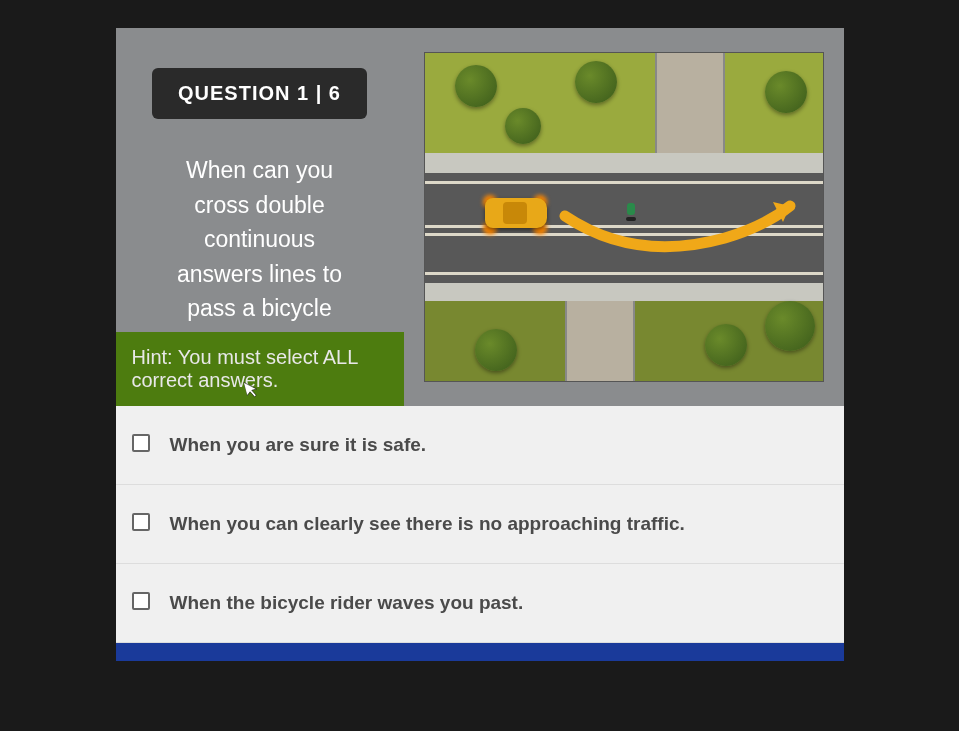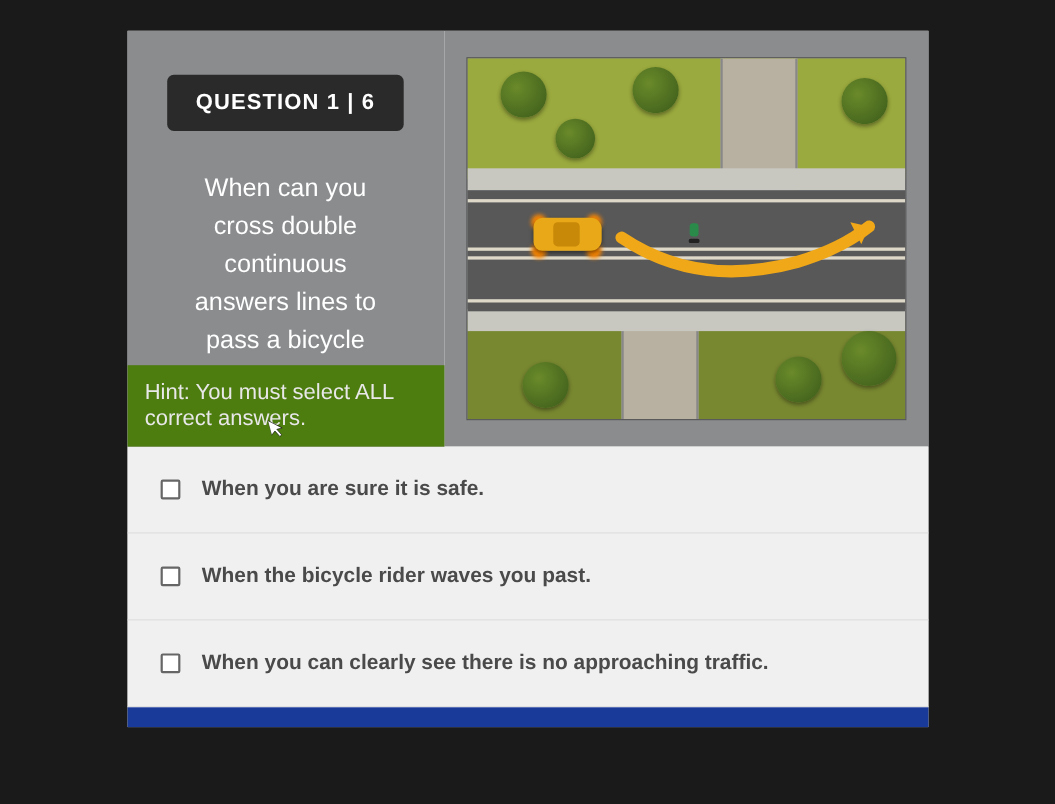--- a/index.html
+++ b/index.html
@@ -105,22 +105,22 @@
     .cyclist-body { width:8px; height:12px; background:#2a8a4a; border-radius:3px; margin:0 auto; }
     .cyclist-wheel { width:10px; height:4px; background:#222; border-radius:2px; margin:2px auto 0; }
     .arrow-svg { position:absolute; top:135px; left:130px; width:260px; height:80px; }
     .answers-panel {
       background: #f0f0f0;
       display: flex;
       flex-direction: column;
     }
     .answer-option {
       display: flex;
-      align-items: center;
-      padding: 28px 30px;
+      align-items: flex-start;
+      padding: 28px 16px;
       border-bottom: 1px solid #ddd;
       cursor: pointer;
     }
     .checkbox {
       width: 18px;
       height: 18px;
       border: 2px solid #666;
       border-radius: 2px;
       margin-right: 20px;
       flex-shrink: 0;
@@ -193,25 +193,25 @@
     </div>
   </div>
 
   <div class="answers-panel">
     <div class="answer-option">
       <div class="checkbox"></div>
       <div class="answer-text">When you are sure it is safe.</div>
     </div>
     <div class="answer-option">
       <div class="checkbox"></div>
-      <div class="answer-text">When the bicycle rider waves you past.</div>
+      <div class="answer-text">When you can clearly see there is no approaching traffic.</div>
     </div>
     <div class="answer-option">
       <div class="checkbox"></div>
-      <div class="answer-text">When you can clearly see there is no approaching traffic.</div>
+      <div class="answer-text">When the bicycle rider waves you past.</div>
     </div>
   </div>
 
   <div class="bottom-bar"></div>
 </div>
 
 <div class="cursor">
   <svg width="14" height="18" viewBox="0 0 14 18">
       <path d="M0 0 L0 14 L4 11 L7 17 L9 16 L6 10 L11 10 Z" fill="#fff" stroke="#000" stroke-width="0.5"></path>
     </svg>

